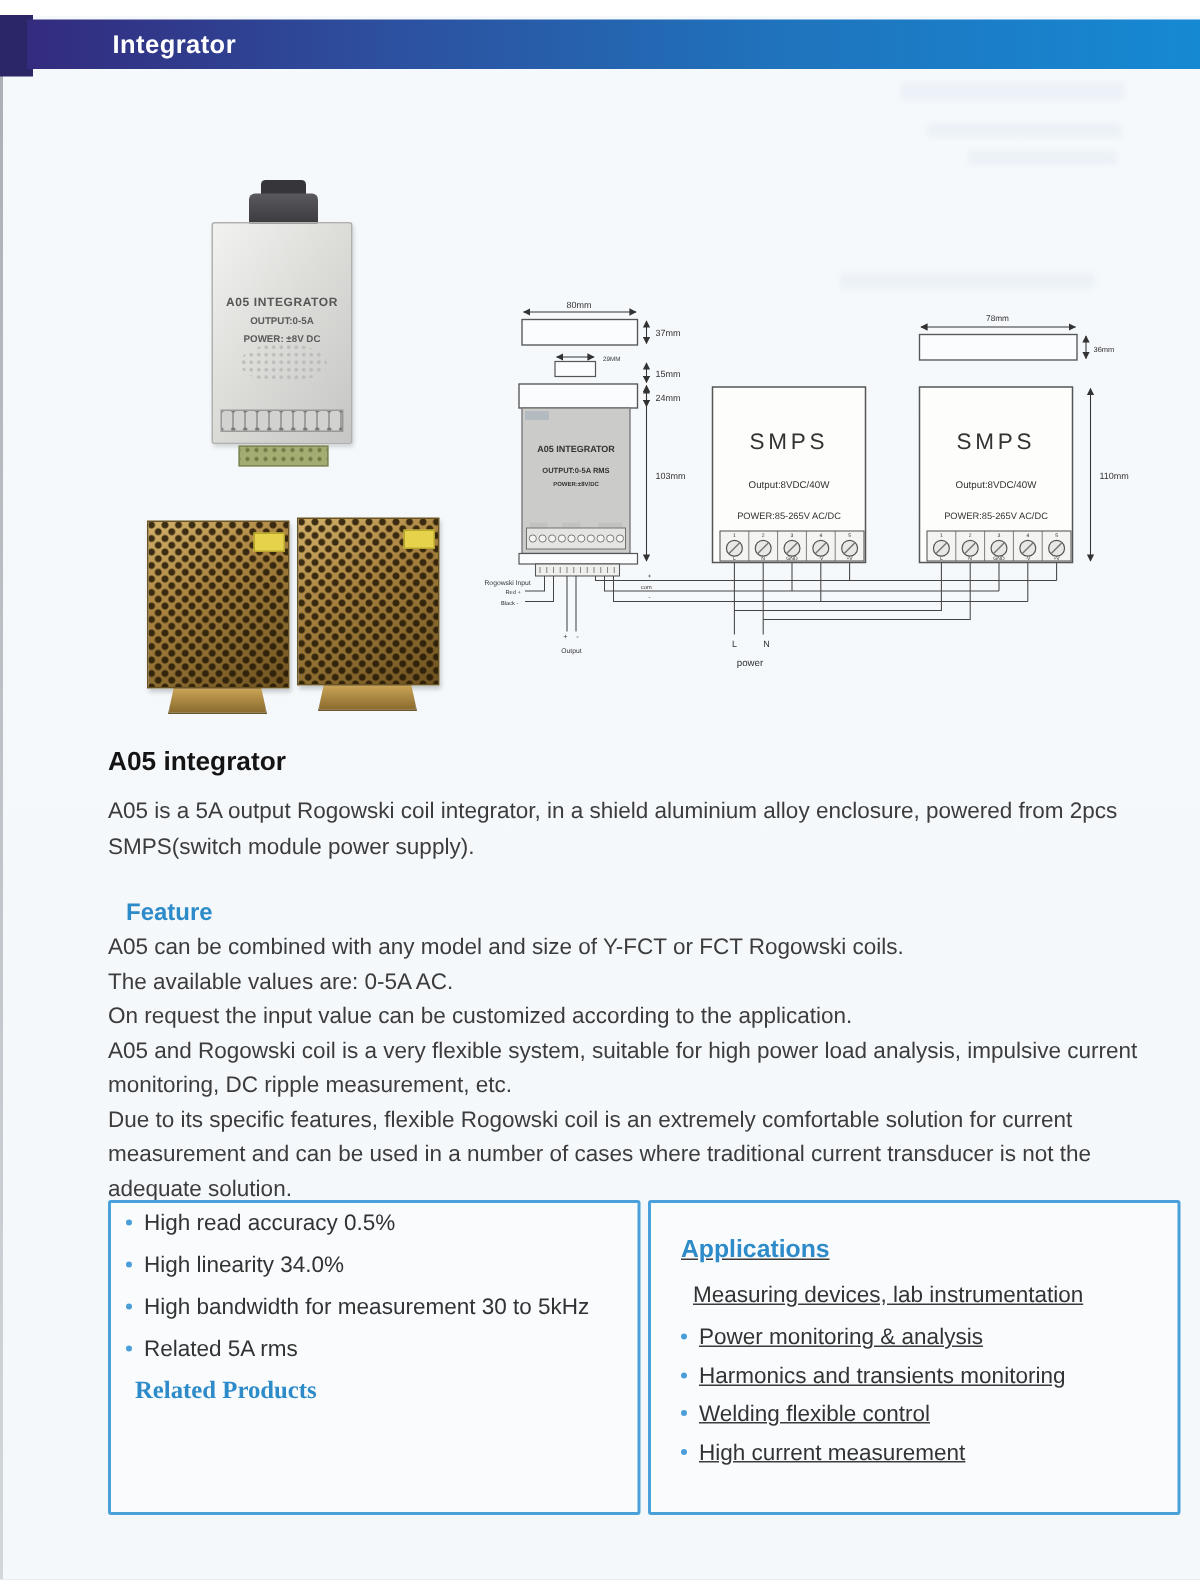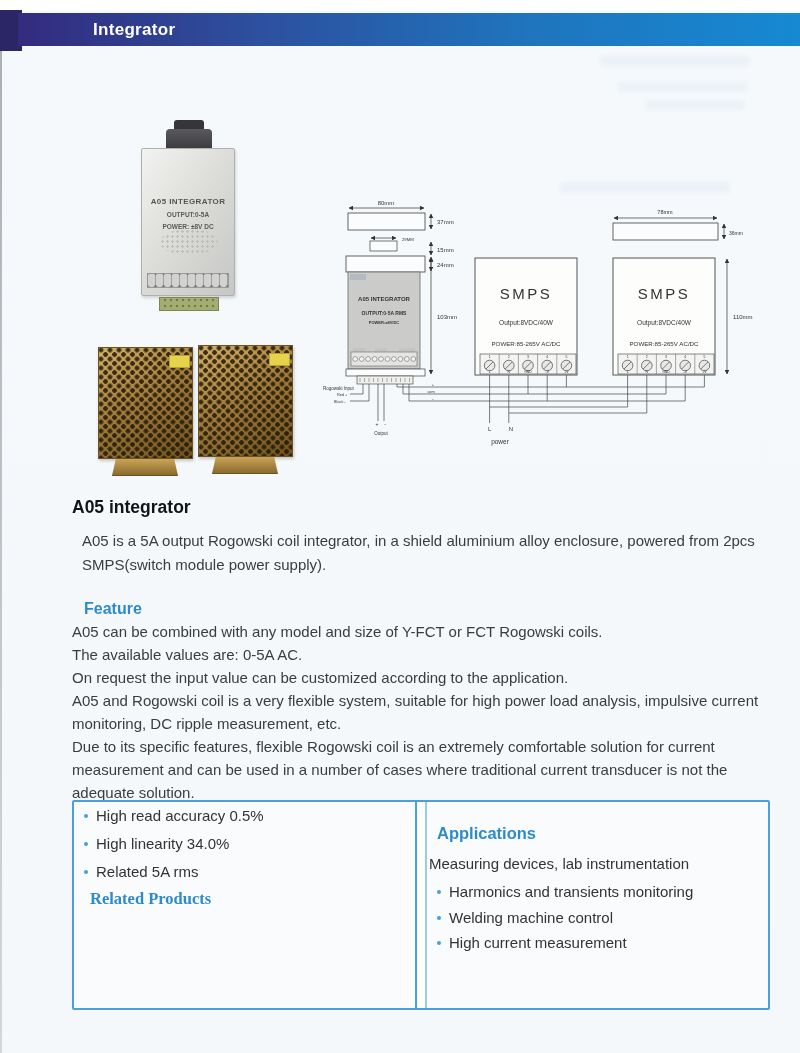--- a/index.html
+++ b/index.html
@@ -6,21 +6,21 @@
   .page{position:relative;width:800px;height:1053px;overflow:hidden;
         background:linear-gradient(#ffffff 0,#ffffff 10px,#f6f9fc 11px,#f4f8fb 100%);
         font-family:"Liberation Sans",sans-serif;color:#3c3c3c;}
   .edge-left{position:absolute;left:0;top:44px;width:2px;height:1009px;
         background:linear-gradient(#8d9198,#c5c9cf);opacity:.7;}
   
   .header-tab{position:absolute;left:0;top:10px;width:22px;height:41px;background:#2b2666;}
   .header-bar{position:absolute;left:18px;top:13px;width:782px;height:33px;
         background:linear-gradient(90deg,#332b7e 0%,#2d4f9e 30%,#1f74bd 65%,#1689d3 100%);}
   .header-bar span{display:inline-block;color:#fff;font-weight:bold;font-size:17px;
-        line-height:33px;padding-left:75px;letter-spacing:.3px;}
+        line-height:33px;padding-left:57px;letter-spacing:.3px;}
   
   .ghost{position:absolute;background:#c9d8e8;opacity:.22;filter:blur(2px);border-radius:2px;}
   
   .photo-a05{position:absolute;left:140px;top:120px;width:192px;height:195px;}
   .hood-top{position:absolute;left:34px;top:0;width:30px;height:12px;background:#35353a;border-radius:3px 3px 0 0;}
   .hood{position:absolute;left:26px;top:9px;width:46px;height:21px;
         background:linear-gradient(#5a5a5e,#3a3a3e);border-radius:4px 4px 2px 2px;}
   .a05-body{position:absolute;left:1px;top:28px;width:92px;height:146px;
         background:linear-gradient(125deg,#f2f2f0 0%,#ddddda 45%,#c6c6c4 100%);
         border:1px solid #b0b0ae;border-radius:2px;box-shadow:1px 2px 3px rgba(0,0,0,.15);}
@@ -46,40 +46,40 @@
   .smps-photo-2{left:198px;top:345px;}
   .ylabel{position:absolute;top:7px;right:2px;width:19px;height:11px;background:#e6d34b;border:1px solid #b8a52e;}
   .smps-foot{position:absolute;left:13px;top:110px;width:64px;height:16px;
         background:linear-gradient(#caa456,#8a6a2e);border:1px solid #6b5423;
         clip-path:polygon(6% 0,94% 0,100% 100%,0 100%);}
   
   .diagram{position:absolute;left:315px;top:195px;}
   .diagram text{font-family:"Liberation Sans",sans-serif;fill:#333;}
   
   .doc-title{position:absolute;left:72px;top:497px;margin:0;font-size:17.5px;font-weight:bold;color:#141414;}
-  .intro{position:absolute;left:82px;top:529px;width:706px;margin:0;font-size:15px;line-height:23.5px;color:#3c3c3c;}
+  .intro{position:absolute;left:72px;top:529px;width:706px;margin:0;font-size:15px;line-height:23.5px;color:#3c3c3c;}
   .feature-h{position:absolute;left:72px;top:588px;margin:12px;font-size:16px;font-weight:bold;color:#2e8bc9;}
   .feature-body{position:absolute;left:72px;top:620px;width:712px;font-size:15px;line-height:23px;color:#3c3c3c;}
   .feature-body p{margin:0;}
   
   .box{position:absolute;top:800px;height:206px;border:2px solid #4aa0d8;border-radius:2px;
         background:rgba(255,255,255,.45);}
   .box-adv{left:72px;width:351px;}
-  .box-app{left:415px;width:351px;}
+  .box-app{left:432px;width:351px;text-decoration:underline;}
   .box h3{color:#2e8bc9;font-size:16.5px;font-weight:bold;margin:0;}
   .adv-h{margin:13px 0 6px 28px !important;}
   .app-h{margin:22px 0 9px 20px !important;}
   .rel-h{margin:3px 0 4px 16px !important;font-family:Liberation Serif, serif;}
   .box ul{list-style:none;margin:0;padding:0;}
   .box li{font-size:15px;color:#333;}
   .box-adv li{margin-left:10px;line-height:28px;}
   .box-app li{margin-left:20px;line-height:25.5px;}
   .dot{display:inline-block;width:4px;height:4px;border-radius:50%;background:#4a9fd8;
         margin-right:8px;vertical-align:3px;}
-  .app-intro{font-size:15px;color:#333;margin:0 0 4px 12px;line-height:23px;}
+  .app-intro{font-size:15px;color:#333;margin:0 0 4px 28px;line-height:23px;}
   .rel-v{font-size:15.5px;color:#222;margin:0 0 0 4px;letter-spacing:.5px;}
 </style>
 </head>
 <body>
 
 <div class="page">
   <div class="edge-left"></div>
 
   <div class="header-tab"></div>
   <div class="header-bar">
@@ -265,27 +265,29 @@
     <p>The available values are: 0-5A AC.</p>
     <p>On request the input value can be customized according to the application.</p>
     <p>A05 and Rogowski coil is a very flexible system, suitable for high power load analysis, impulsive current monitoring, DC ripple measurement, etc.</p>
     <p>Due to its specific features, flexible Rogowski coil is an extremely comfortable solution for current measurement and can be used in a number of cases where traditional current transducer is not the adequate solution.</p>
   </div>
 
   <div class="box box-adv">
     <ul>
       <li><span class="dot"></span><span>High read accuracy 0.5%</span></li>
       <li><span class="dot"></span><span>High linearity 34.0%</span></li>
+      <li><span class="dot"></span><span>High bandwidth for measurement 30 to 5kHz</span></li>
       <li><span class="dot"></span><span>Related 5A rms</span></li>
     </ul>
     <h3 class="rel-h">Related Products</h3>
   </div>
 
   <div class="box box-app">
     <h3 class="app-h">Applications</h3>
     <p class="app-intro">Measuring devices, lab instrumentation</p>
     <ul>
+      <li><span class="dot"></span><span>Power monitoring &amp; analysis</span></li>
       <li><span class="dot"></span><span>Harmonics and transients monitoring</span></li>
-      <li><span class="dot"></span><span>Welding machine control</span></li>
+      <li><span class="dot"></span><span>Welding flexible control</span></li>
       <li><span class="dot"></span><span>High current measurement</span></li>
     </ul>
   </div>
 </div>
 
 </body></html>

